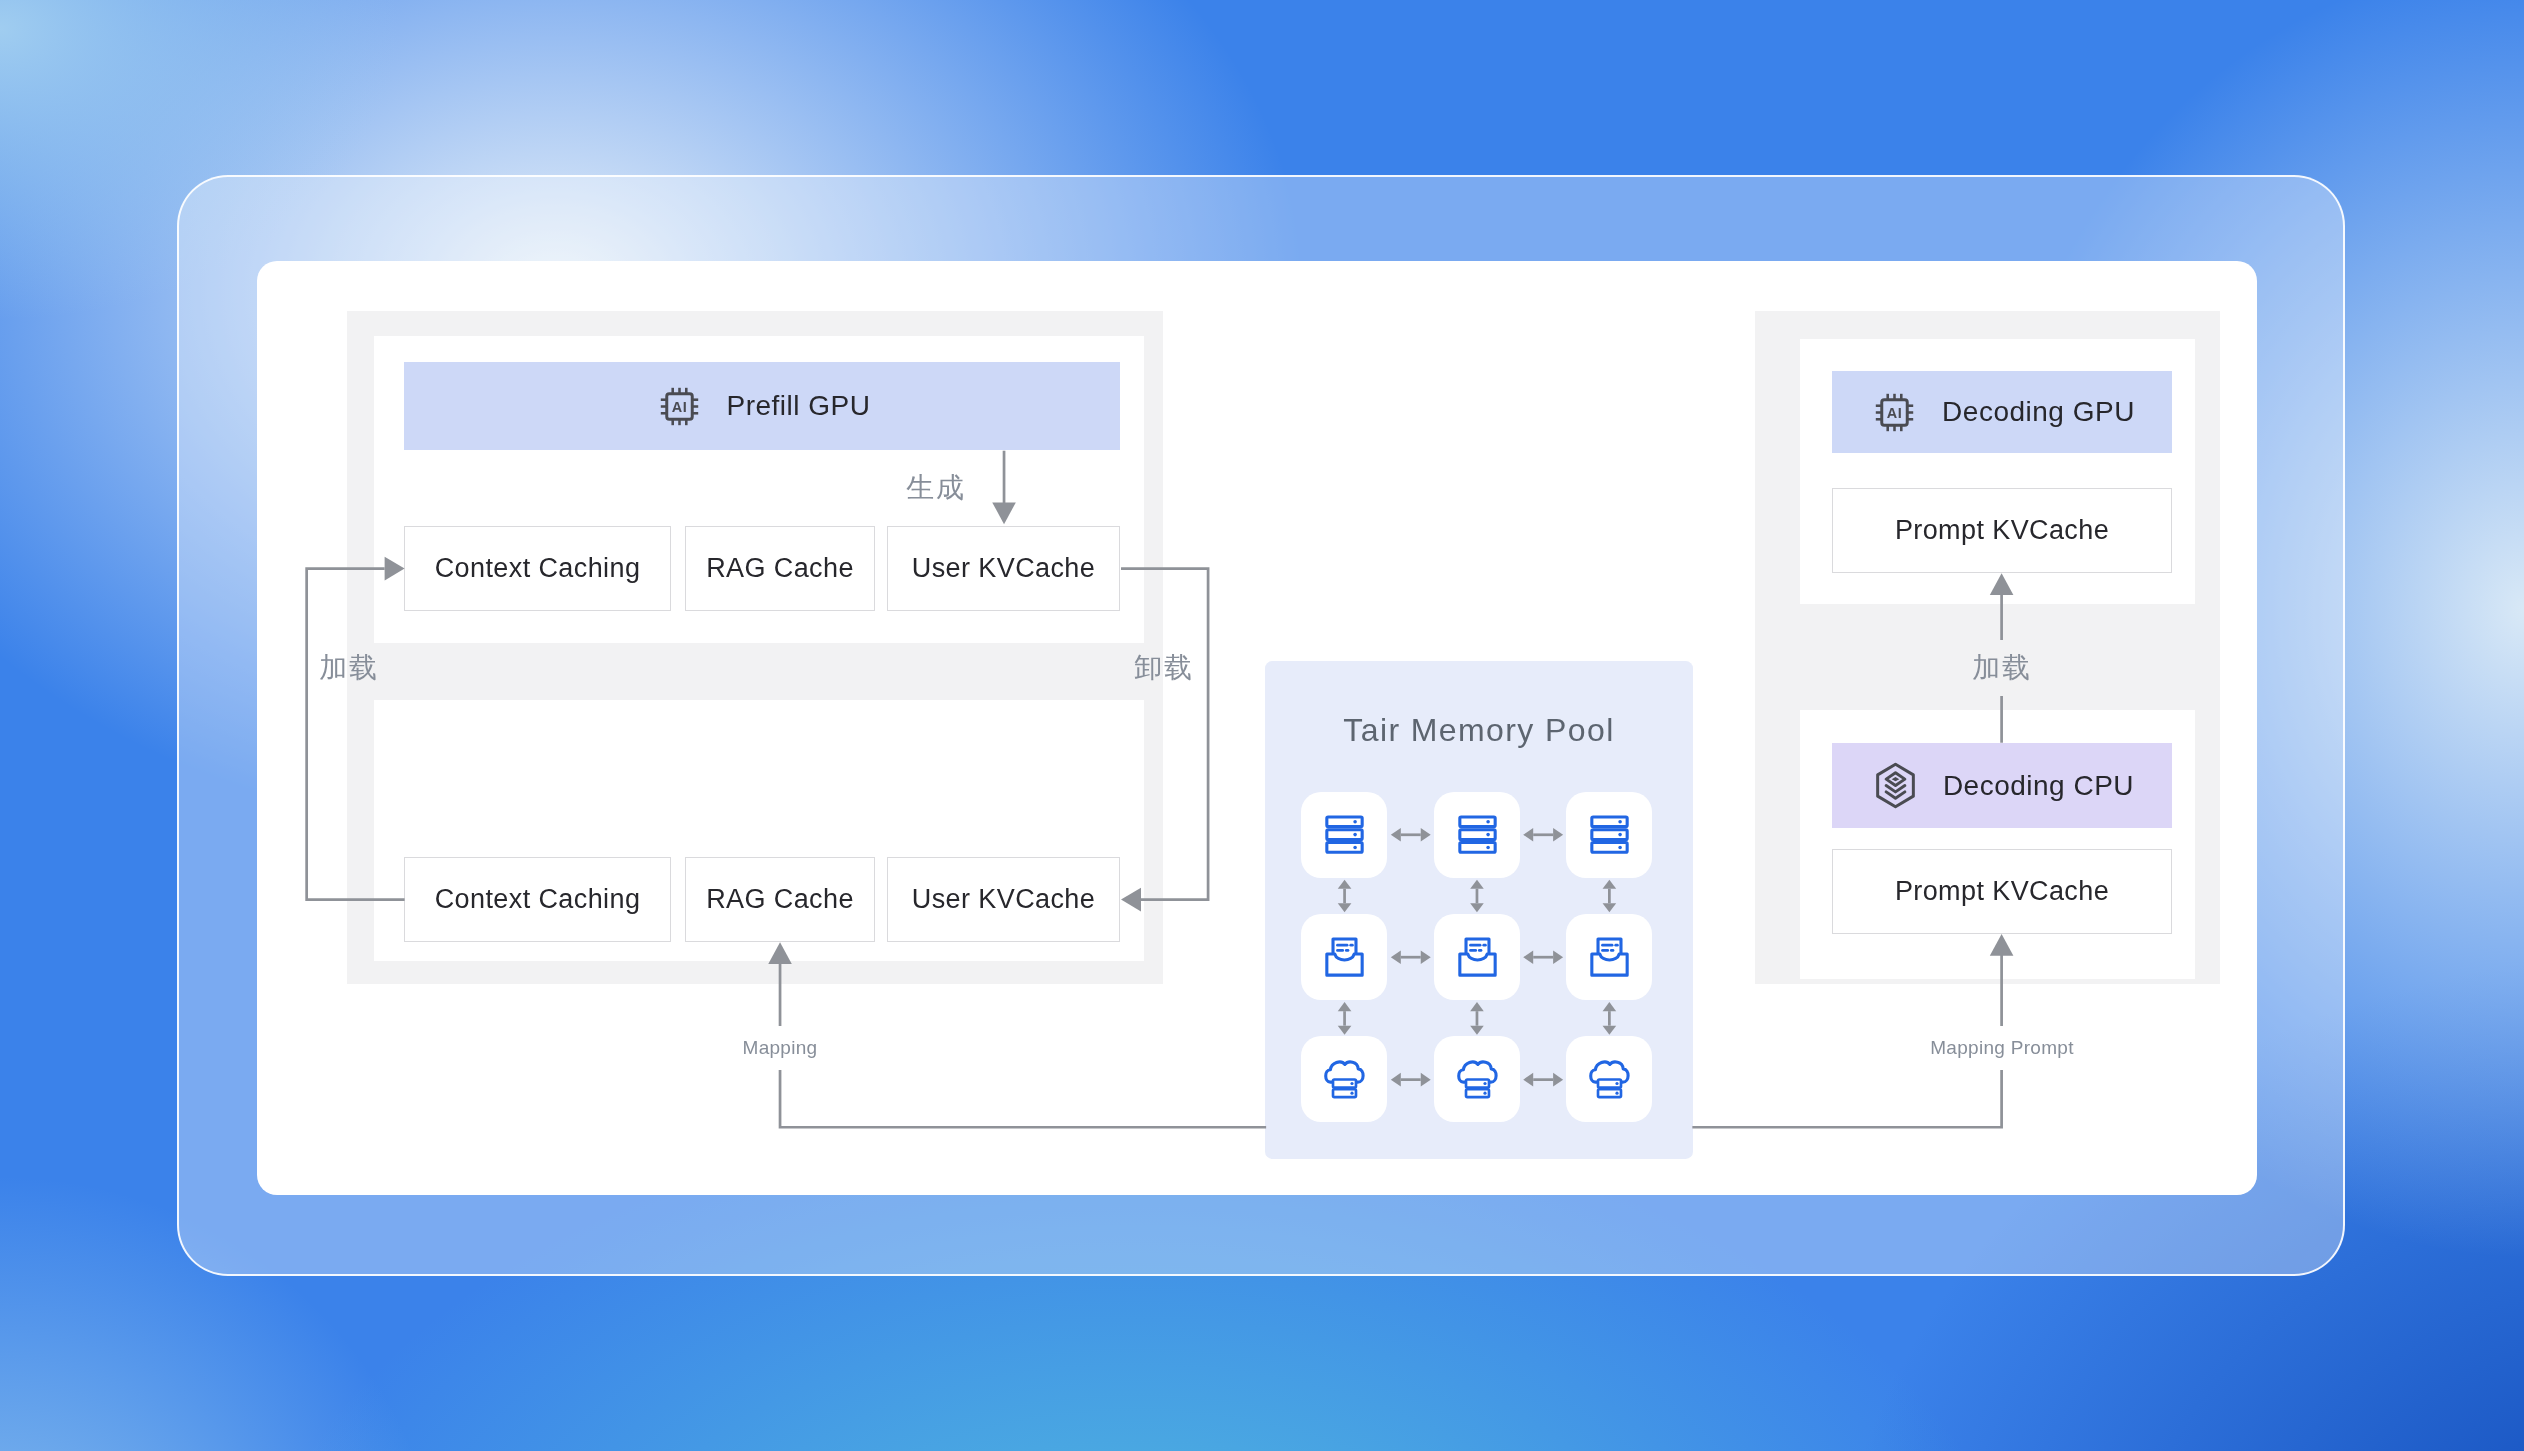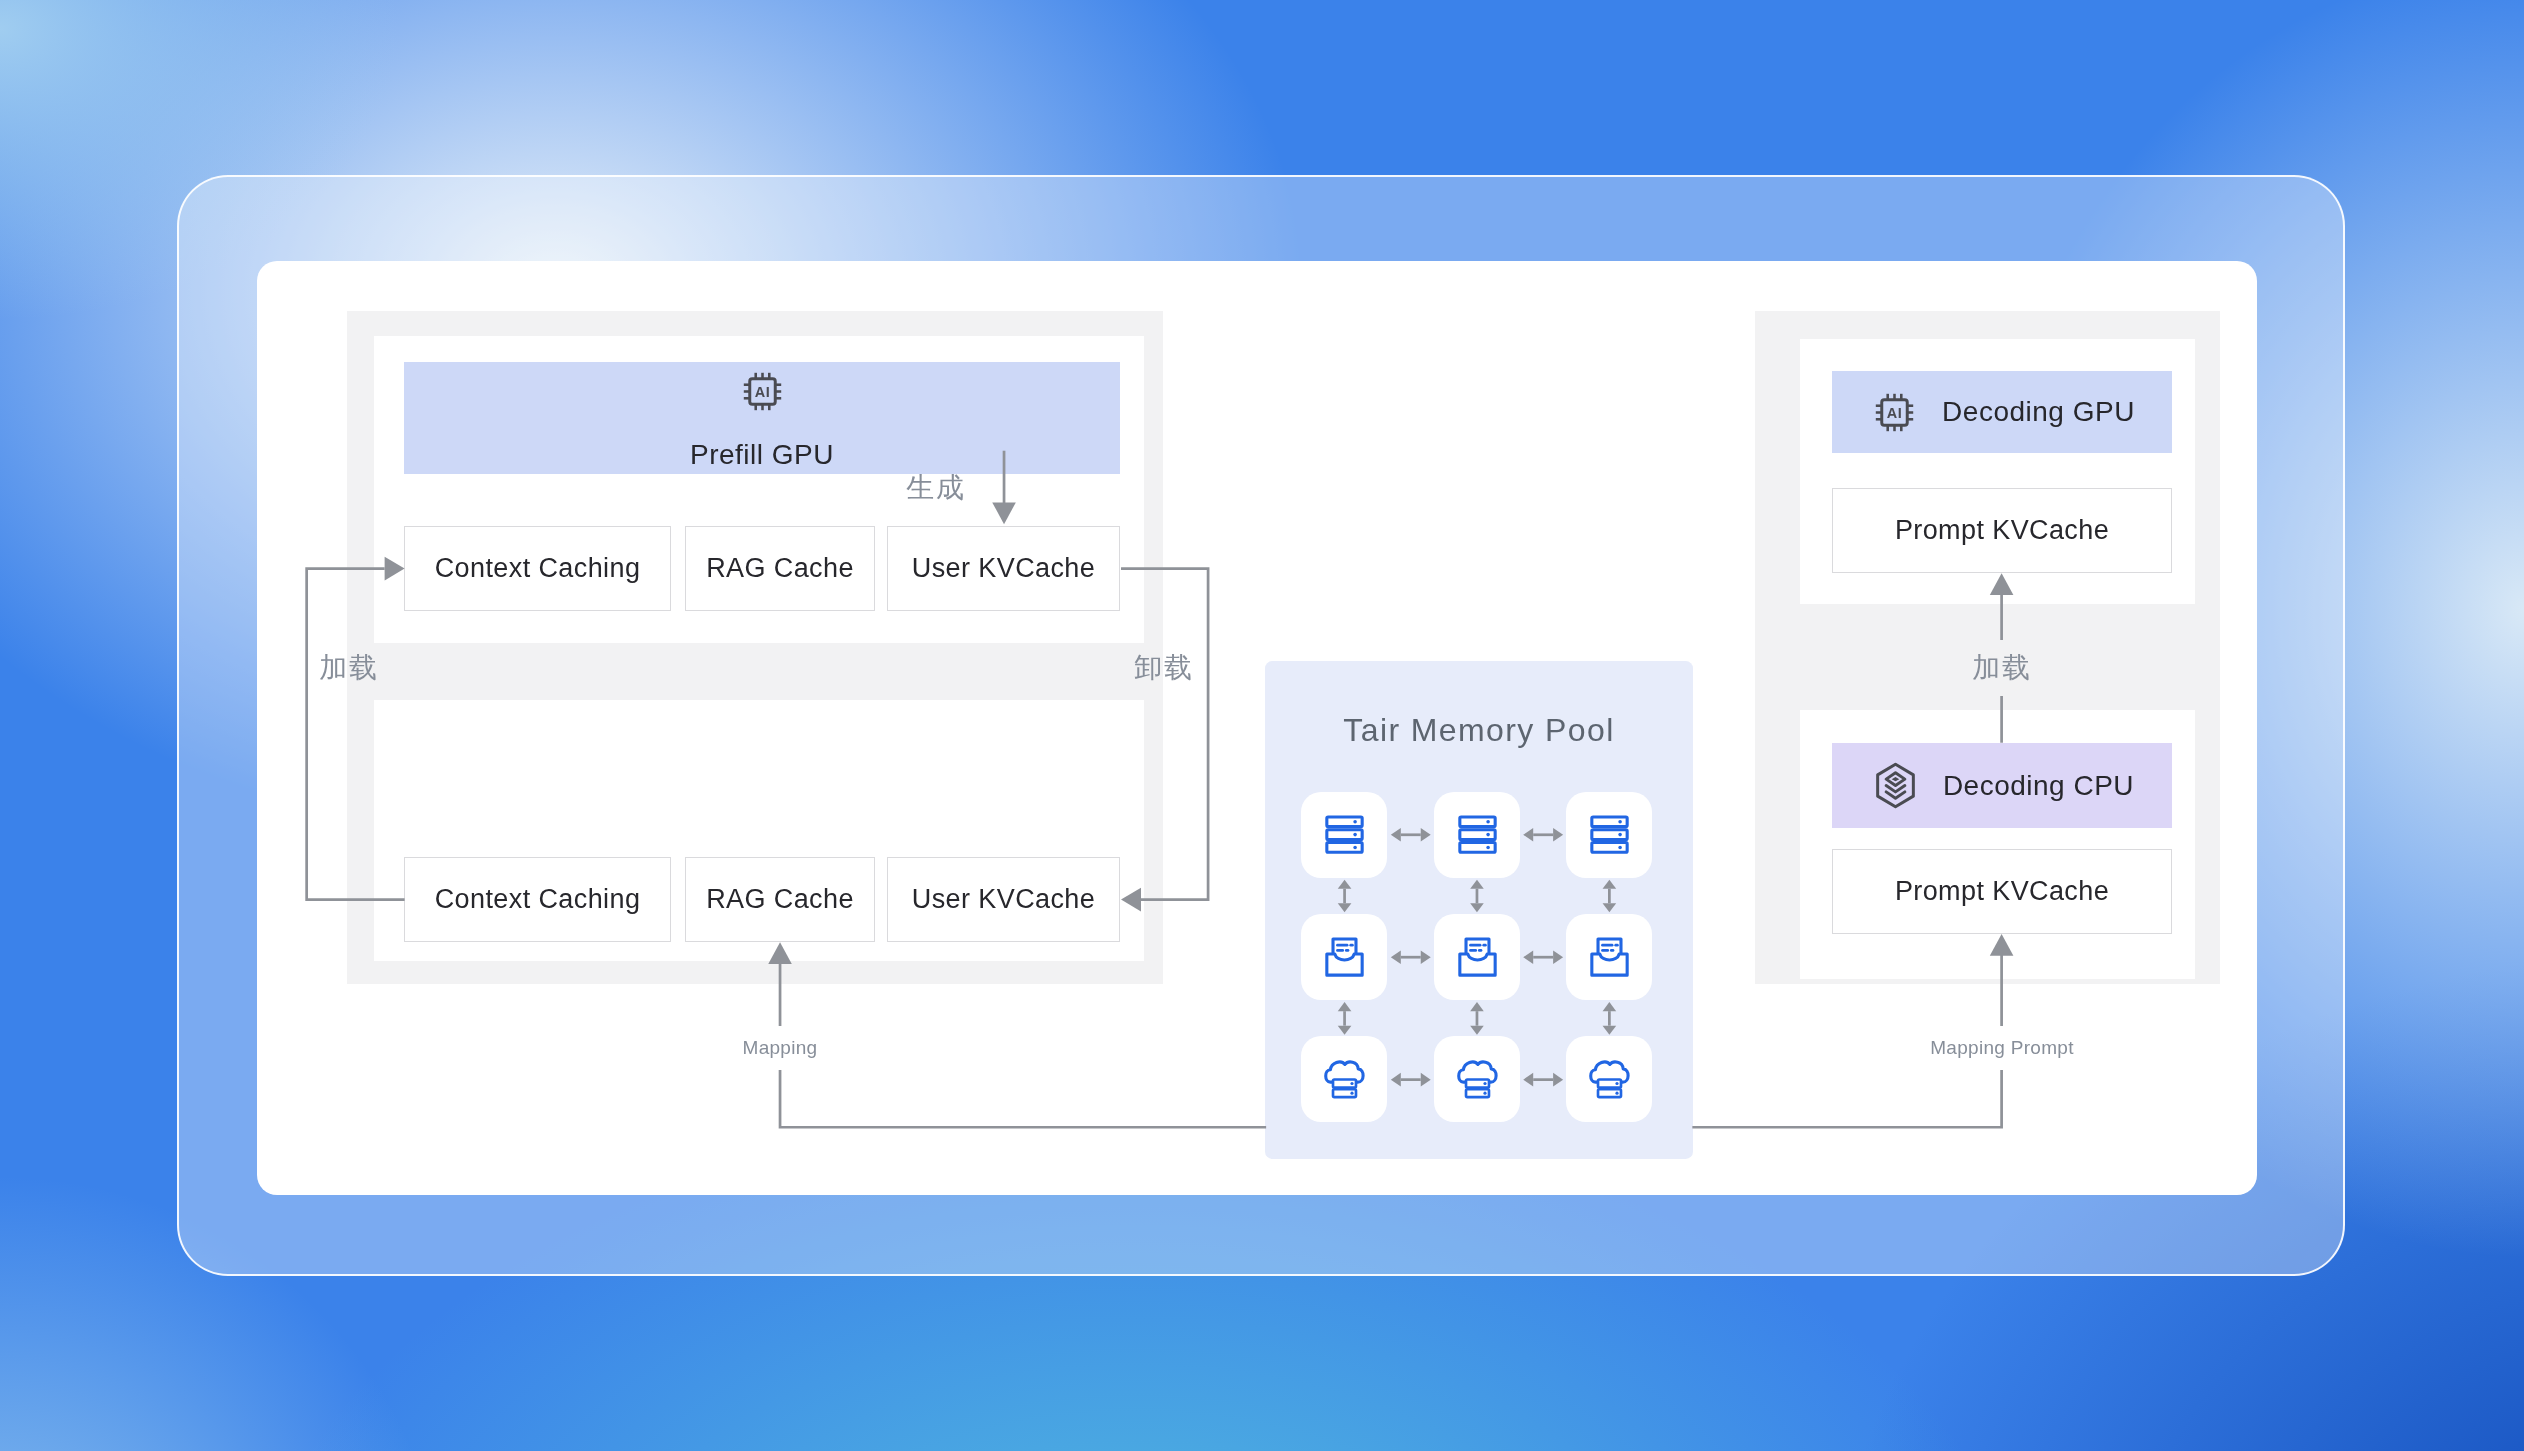--- a/index.html
+++ b/index.html
@@ -114,21 +114,21 @@
   </defs>
 </svg>
 
 <div class="page">
   <div class="abs card"></div>
   <div class="abs panel"></div>
 
   <div class="abs graybox gray-left">
 
     <div class="abs subpanel" style="left:27px;top:25.4px;width:770px;height:307px;">
-      <div class="abs hdr hdr-blue" style="left:30px;top:26px;width:716px;height:112px;flex-direction:column;">
+      <div class="abs hdr hdr-blue" style="left:30px;top:26px;width:716px;height:88px;">
         <svg class="icon56" viewBox="0 0 60 60">
             <use href="#sym-ai-chip"></use>
           </svg>
         <span>Prefill GPU</span>
       </div>
       <div class="abs box" style="left:30px;top:190px;width:267px;height:85px;">Context Caching</div>
       <div class="abs box" style="left:311px;top:190px;width:190px;height:85px;">RAG Cache</div>
       <div class="abs box" style="left:513px;top:190px;width:233px;height:85px;">User KVCache</div>
     </div>
 

